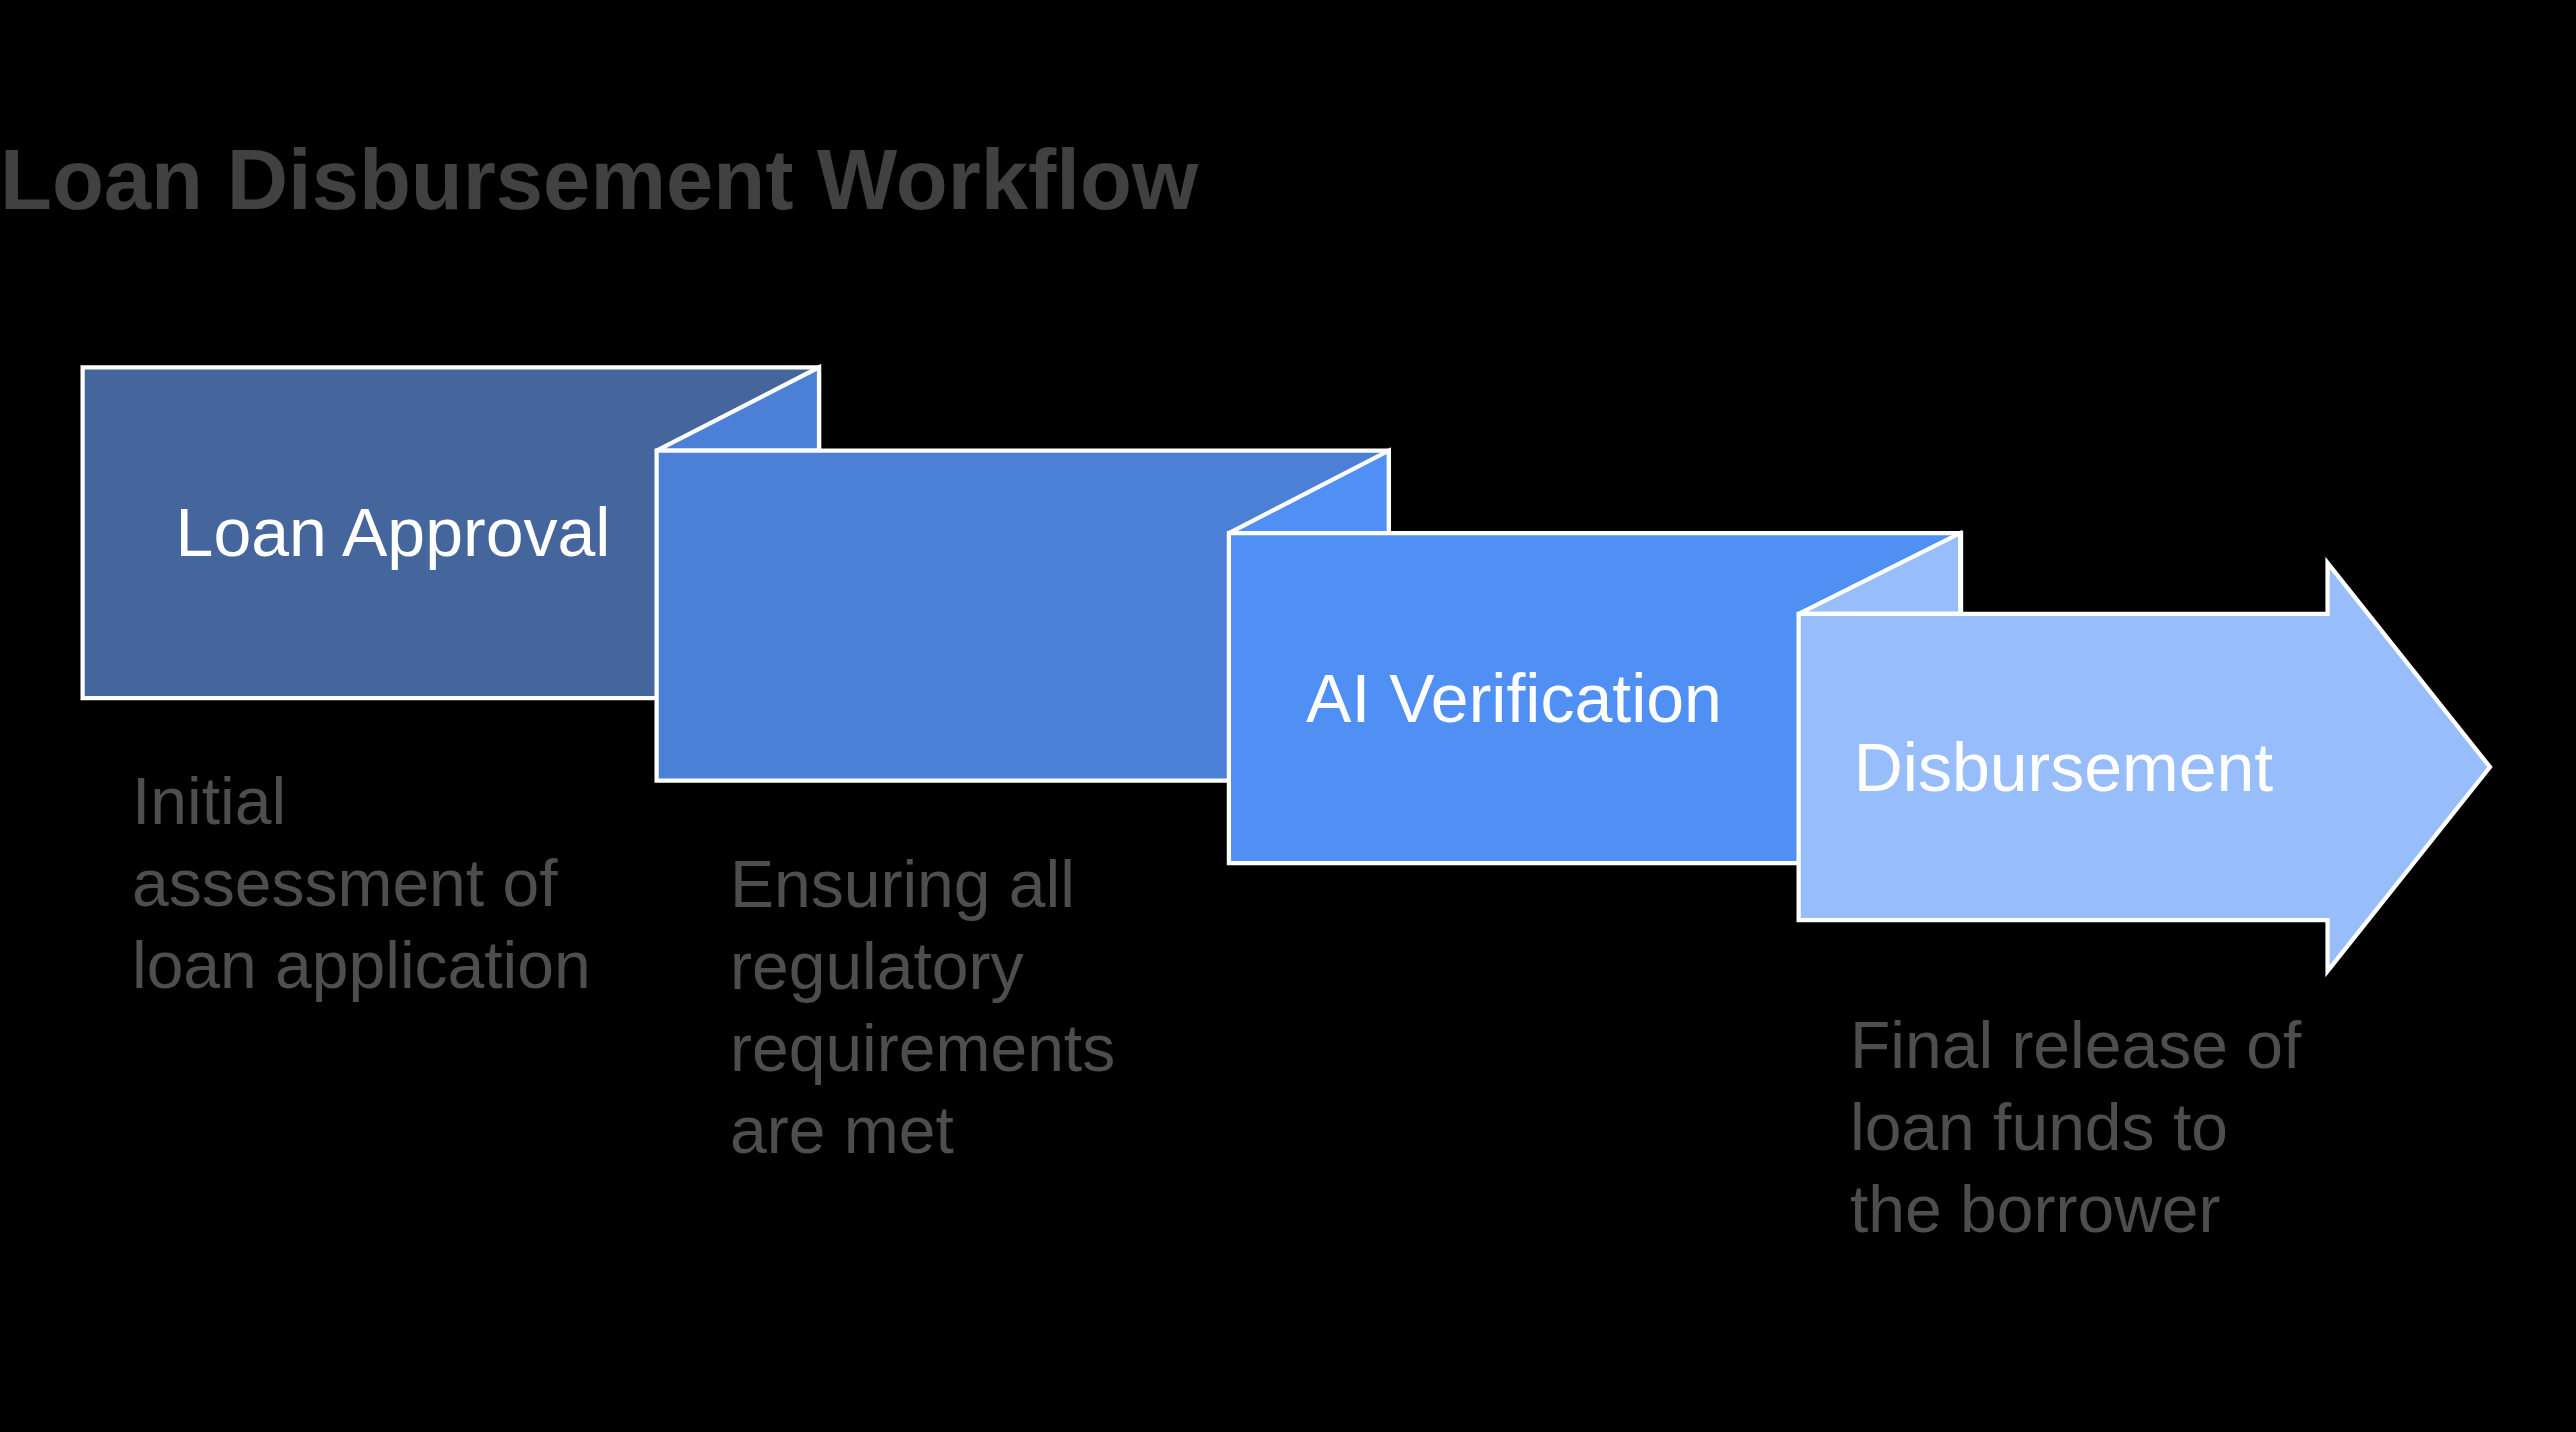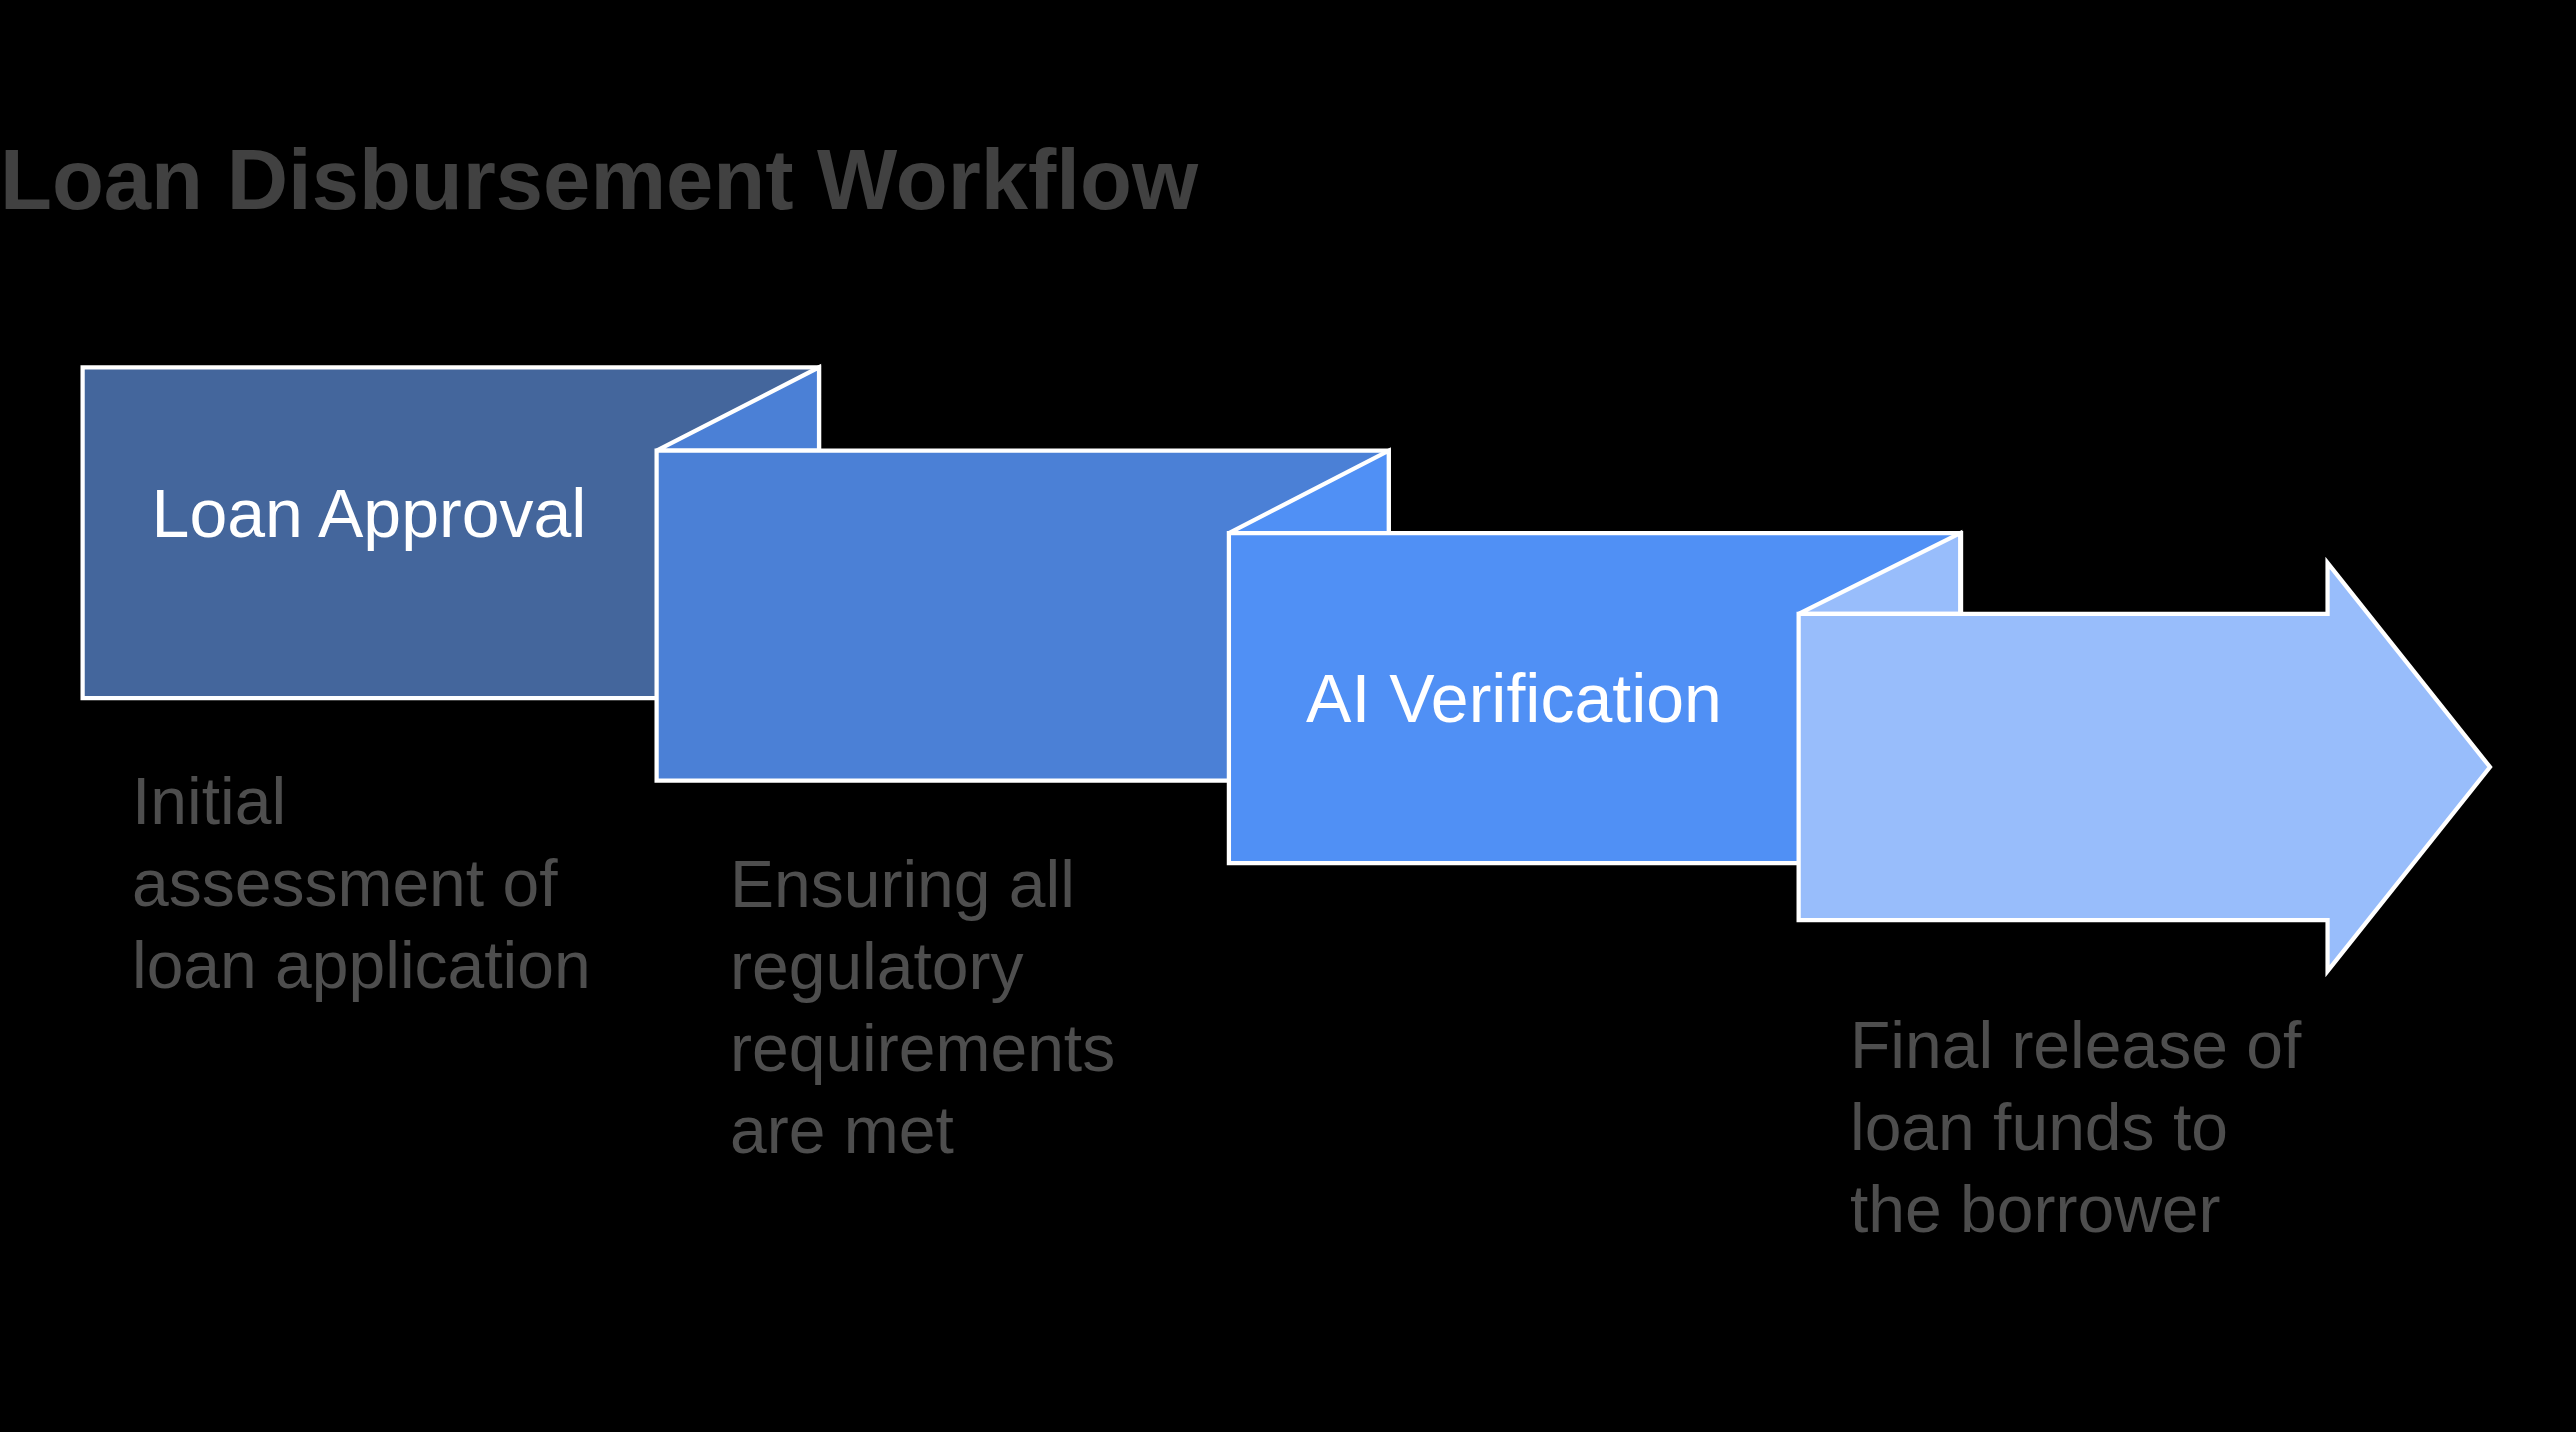--- a/index.html
+++ b/index.html
@@ -42,21 +42,21 @@
     position: absolute;
     display: flex;
     align-items: center;
     justify-content: center;
     text-align: center;
     color: #ffffff;
     font-size: 68px;
     line-height: 80px;
     white-space: pre-line;
   }
-  .label-1 { left: 82px;   top: 347px; width: 574px; height: 331px; }
+  .label-1 { left: 82px;   top: 366px; width: 574px; height: 331px; padding-left: 24px; }
   .label-2 { left: 657px;  top: 451px; width: 572px; height: 330px; }
   .label-3 { left: 1229px; top: 533px; width: 570px; height: 330px; }
   .label-4 { left: 1799px; top: 614px; width: 529px; height: 306px; }
   .step-desc {
     position: absolute;
     color: #4e4e4e;
     font-size: 66px;
     line-height: 82px;
     white-space: pre-line;
   }
@@ -81,20 +81,21 @@
 
     <polygon points="1445,627 1633,530 1633,627" fill="#5090f5"></polygon>
     <polygon points="1445,627 2306,627 2306,1015 1445,1015" fill="#5090f5"></polygon>
 
     <polygon points="2115,722 2305,627 2305,722" fill="#98bdfb"></polygon>
     <polygon points="2115,722 2737,722 2737,662 2928,902 2737,1142 2737,1082 2115,1082" fill="#98bdfb"></polygon>
   </svg>
 
   <div class="step-label label-1">Loan Approval</div>
   <div class="step-label label-3">AI Verification</div>
+  <div class="step-label label-4">Disbursement</div>
 
   <div class="step-desc desc-1">Initial
 assessment of
 loan application</div>
   <div class="step-desc desc-2">Ensuring all
 regulatory
 requirements
 are met</div>
   <div class="step-desc desc-4">Final release of
 loan funds to

